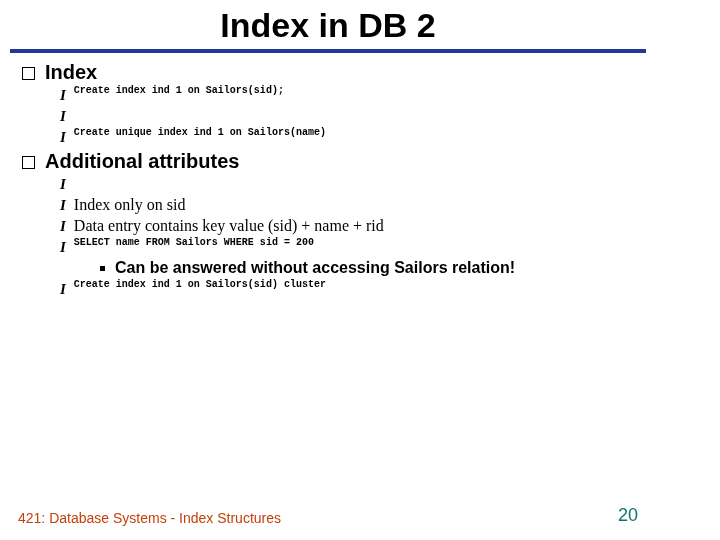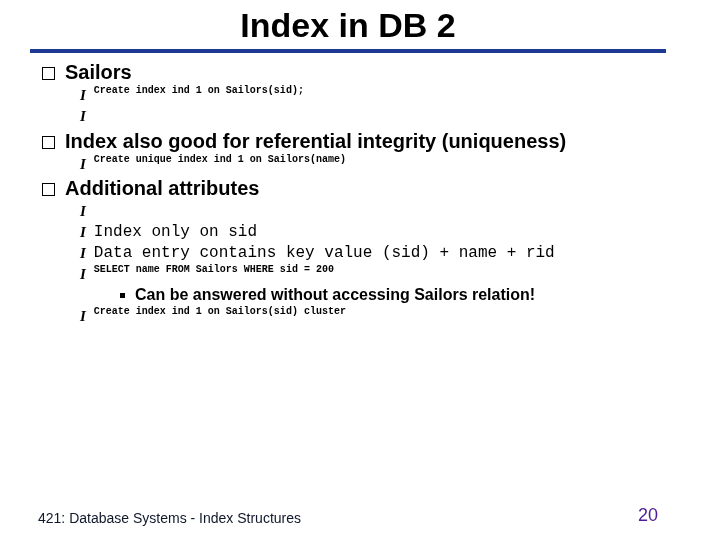--- a/index.html
+++ b/index.html
@@ -10,21 +10,20 @@
     background: #fff;
     font-family: "Comic Sans MS", cursive, sans-serif;
     color: #000;
     overflow: hidden;
   }
   .slide {
     position: relative;
     width: 656px;
     height: 540px;
     box-sizing: border-box;
-    margin-left: 20px;
   }
   .title {
     text-align: center;
     font-size: 34px;
     font-weight: bold;
     padding-top: 6px;
     padding-bottom: 4px;
   }
   .title-rule {
     height: 4px;
@@ -82,71 +81,67 @@
     margin-right: 10px;
     margin-top: 8px;
     flex-shrink: 0;
   }
   .mono {
     font-family: "Courier New", monospace;
     font-weight: bold;
     font-size: 10px;
   }
   .comic {
-    font-family: Liberation Mono, monospace;
+    font-family: Liberation Serif, serif;
     font-weight: normal;
   }
   .comicbold {
     font-family: "Comic Sans MS", cursive, sans-serif;
     font-weight: bold;
   }
   .footer {
     position: absolute;
     bottom: 14px;
     left: 18px;
     right: 18px;
     display: flex;
     justify-content: space-between;
     align-items: flex-end;
     font-size: 14px;
   }
   .footer-left {
-    color: #0f172a;
+    color: #c2410c;
   }
   .footer-right {
-    color: #4c1d95;
+    color: #0f766e;
     font-size: 18px;
   }
 </style>
 </head>
 <body>
 
 <div class="slide">
 
   <div class="title">Index in DB 2</div>
   <div class="title-rule"></div>
 
   <div class="content">
 
     <div class="lvl1">
       <span class="bullet"></span>
-      <span>Sailors</span>
+      <span>Index</span>
     </div>
     <div class="lvl2">
       <span class="bullet">I</span>
       <span class="mono">Create index ind 1 on Sailors(sid);</span>
     </div>
     <div class="lvl2">
       <span class="bullet">I</span>
     </div>
 
-    <div class="lvl1">
-      <span class="bullet"></span>
-      <span>Index also good for referential integrity (uniqueness)</span>
-    </div>
     <div class="lvl2">
       <span class="bullet">I</span>
       <span class="mono">Create unique index ind 1 on Sailors(name)</span>
     </div>
 
     <div class="lvl1">
       <span class="bullet"></span>
       <span>Additional attributes</span>
     </div>
     <div class="lvl2">

